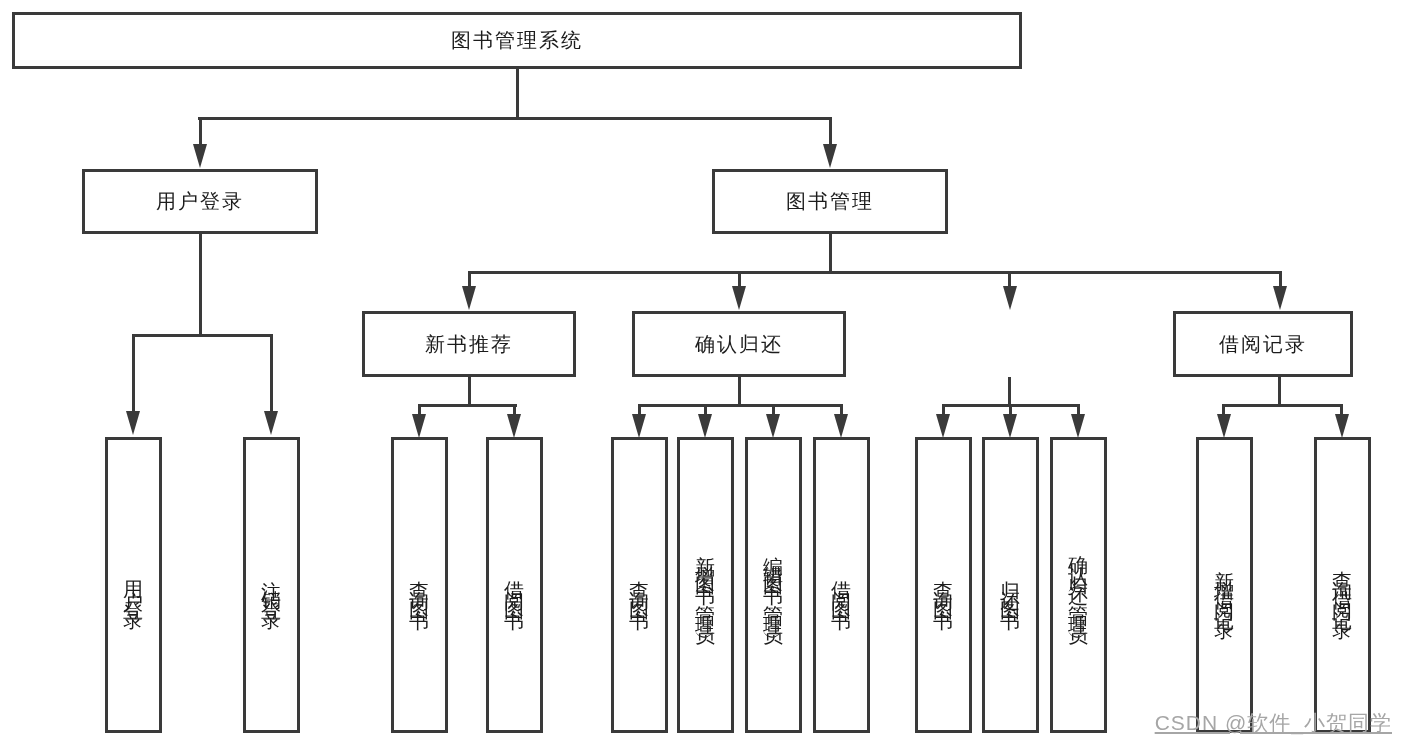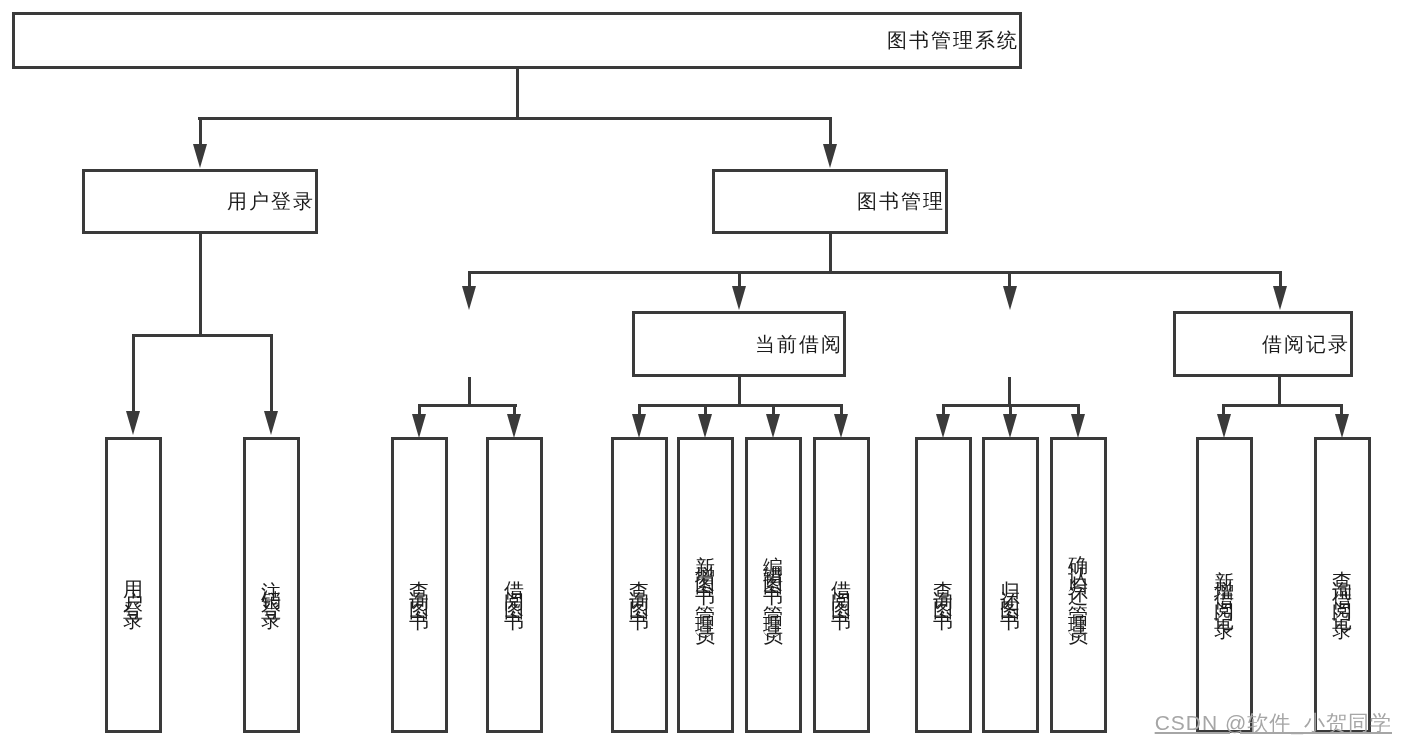--- a/index.html
+++ b/index.html
@@ -11,21 +11,21 @@
     font-family: "Liberation Sans", "DejaVu Sans", sans-serif;
     overflow: hidden;
   }
   .box {
     position: absolute;
     box-sizing: border-box;
     border: 3px solid #3a3a3a;
     background: #ffffff;
     display: flex;
     align-items: center;
-    justify-content: flex-end;
+    justify-content: center;
     color: #1c1c1c;
     font-size: 20px;
     letter-spacing: 2px;
     white-space: nowrap;
   }
   .leaf {
     position: absolute;
     box-sizing: border-box;
     border: 3px solid #3a3a3a;
     background: #ffffff;
@@ -99,22 +99,25 @@
   <div class="hline" style="left:468px; top:271px; width:814px;"></div>
   <div class="vline" style="left:468px; top:271px; height:16px;"></div>
   <div class="arrow" style="left:462px; top:286px;"></div>
   <div class="vline" style="left:738px; top:271px; height:16px;"></div>
   <div class="arrow" style="left:732px; top:286px;"></div>
   <div class="vline" style="left:1008px; top:271px; height:16px;"></div>
   <div class="arrow" style="left:1003px; top:286px;"></div>
   <div class="vline" style="left:1279px; top:271px; height:16px;"></div>
   <div class="arrow" style="left:1273px; top:286px;"></div>
 
+  <div class="box" style="left:362px; top:311px; width:214px; height:66px;">
+    <span>新书推荐</span>
+  </div>
   <div class="box" style="left:632px; top:311px; width:214px; height:66px;">
-    <span>当前借阅</span>
+    <span>确认归还</span>
   </div>
   <div class="box" style="left:1173px; top:311px; width:180px; height:66px;">
     <span>借阅记录</span>
   </div>
 
   <div class="vline" style="left:468px; top:377px; height:29px;"></div>
   <div class="hline" style="left:418px; top:404px; width:99px;"></div>
   <div class="vline" style="left:418px; top:404px; height:12px;"></div>
   <div class="arrow" style="left:412px; top:414px;"></div>
   <div class="vline" style="left:513px; top:404px; height:12px;"></div>

